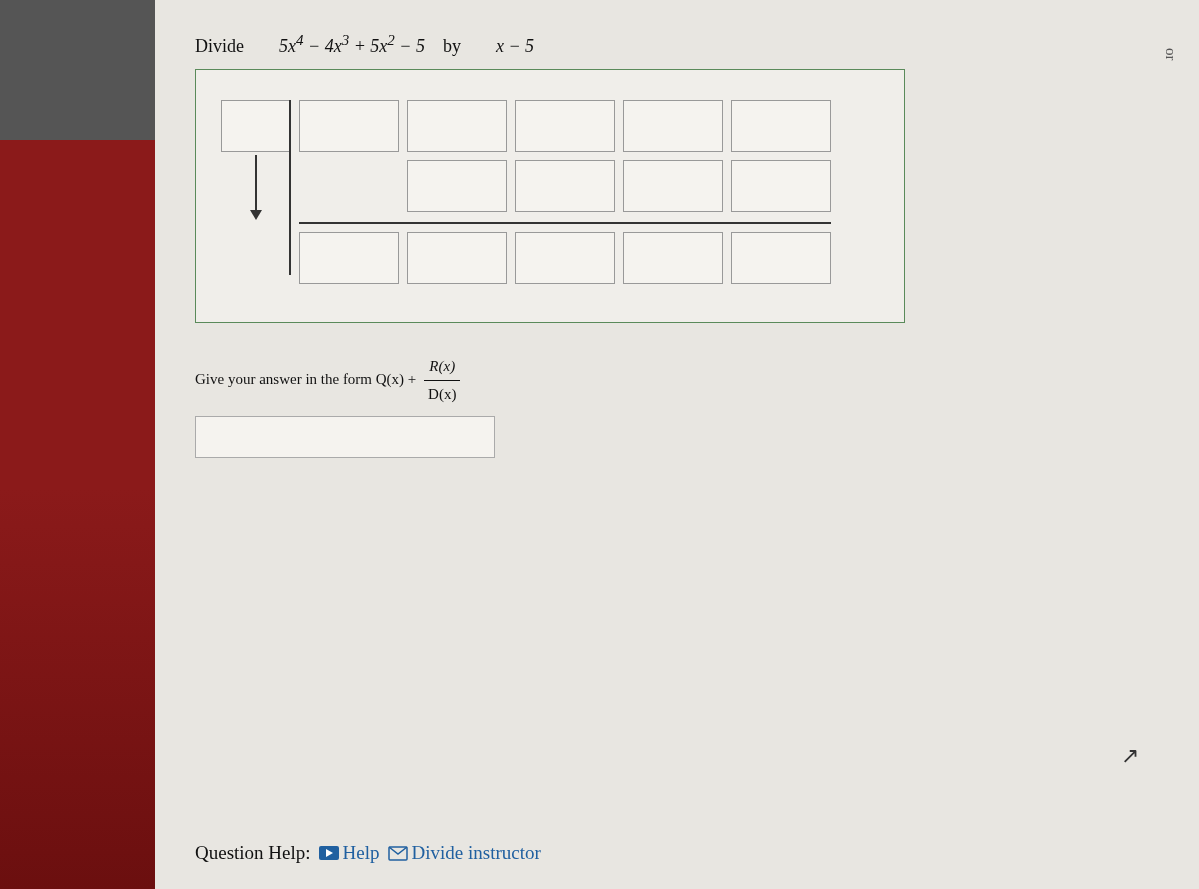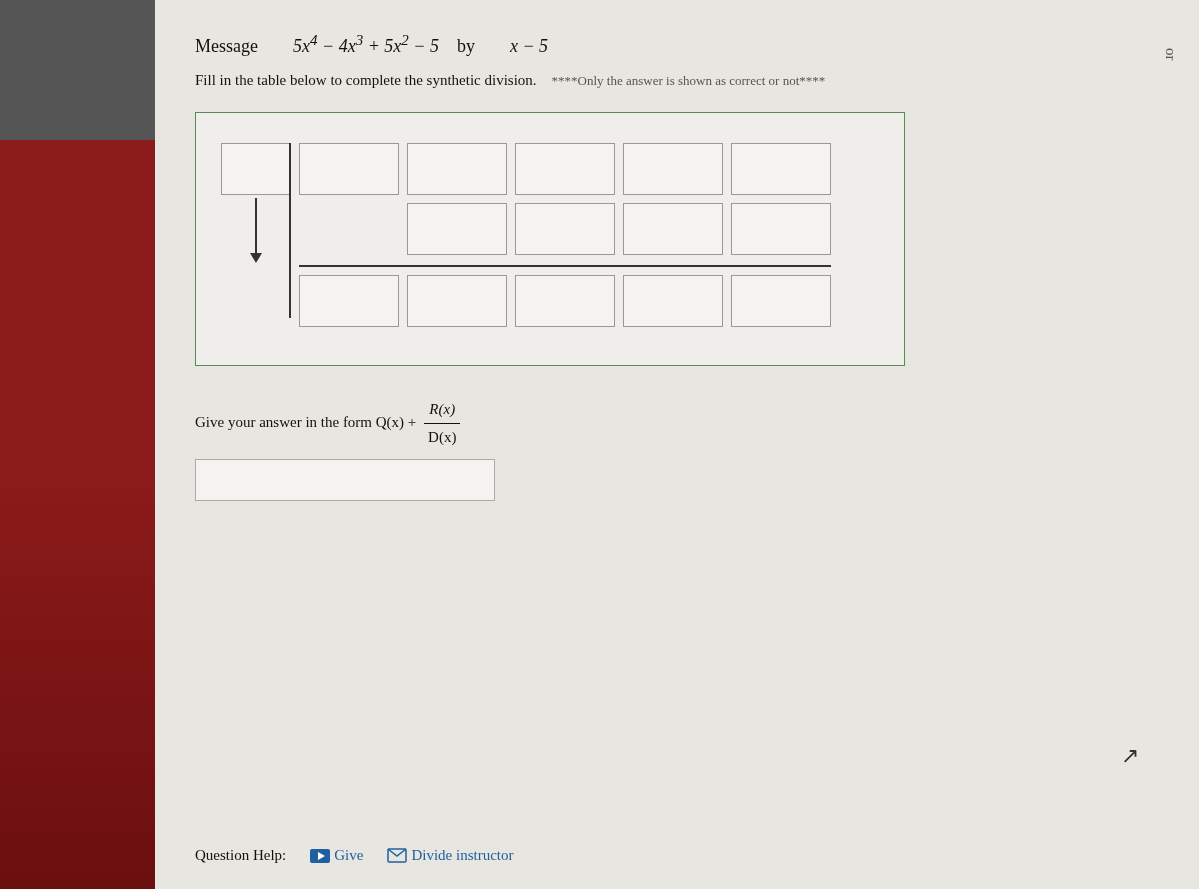--- a/index.html
+++ b/index.html
@@ -193,22 +193,22 @@
       display: block;
     }
 
     
     .question-help {
       position: absolute;
       bottom: 25px;
       left: 40px;
       display: flex;
       align-items: center;
-      gap: 24px;
-      font-size: 15px;
+      gap: 8px;
+      font-size: 19px;
       color: #111;
     }
 
     .help-link {
       color: #2060a0;
       text-decoration: none;
       display: flex;
       align-items: center;
       gap: 4px;
       cursor: pointer;
@@ -262,34 +262,29 @@
 <div class="left-sidebar">
   <div class="left-sidebar-top"></div>
   <div class="left-sidebar-books"></div>
 </div>
 
 <div class="main-content">
 
   <div class="or-text">or</div>
 
   <div class="problem-title">
-    <span>Message</span>
+    <span>Divide</span>
     &nbsp;&nbsp;
     <span class="italic">5<em>x</em><sup>4</sup> − 4<em>x</em><sup>3</sup> + 5<em>x</em><sup>2</sup> − 5</span>
     &nbsp;&nbsp;
     <span>by</span>
     &nbsp;&nbsp;
     <span class="italic"><em>x</em> − 5</span>
   </div>
 
-  <div class="instructions">
-    <span>Fill in the table below to complete the synthetic division.</span>
-    &nbsp;&nbsp;
-    <span class="note">****Only the answer is shown as correct or not****</span>
-  </div>
 
   <div class="synthetic-table-container">
     <div class="synthetic-layout">
 
       <div class="divisor-section">
         <input class="divisor-box" type="text" style="">
         <div class="arrow-down">
           <div class="arrow-line"></div>
           <div class="arrow-head"></div>
         </div>
@@ -339,21 +334,21 @@
 
   <div class="cursor-arrow">↖</div>
 
   <div class="question-help">
     <span>Question Help:</span>
 
     <span class="help-link">
       <span class="video-icon">
         <span class="video-play"></span>
       </span>
-      <span>Give</span>
+      <span>Help</span>
     </span>
 
     <span class="help-link">
       <svg width="20" height="15" viewBox="0 0 20 15">
         <rect x="1" y="1" width="18" height="13" rx="1" fill="none" stroke="#2060a0" stroke-width="1.5"></rect>
         <polyline points="1,1 10,8 19,1" fill="none" stroke="#2060a0" stroke-width="1.5"></polyline>
       </svg>
       <span>Divide instructor</span>
     </span>
   </div>

